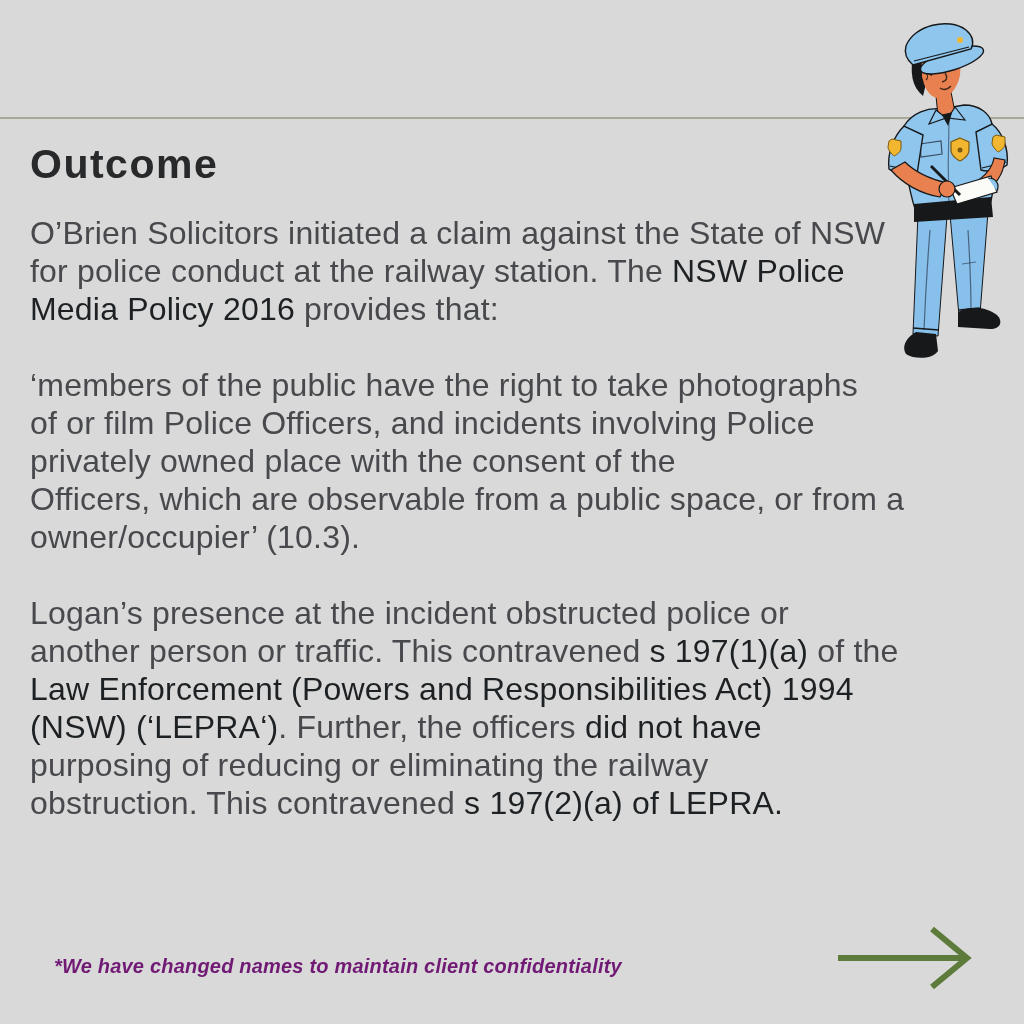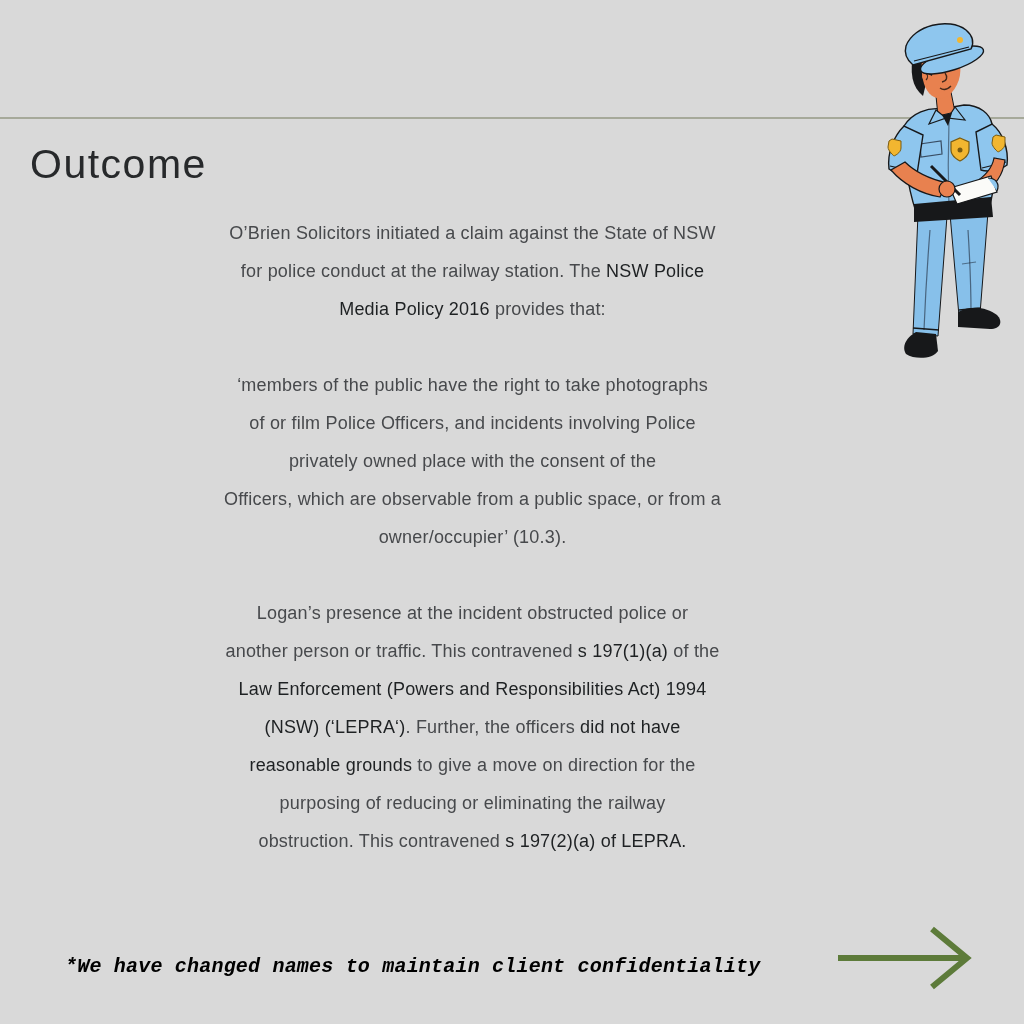--- a/index.html
+++ b/index.html
@@ -7,34 +7,34 @@
     position:relative; width:1024px; height:1024px;
     background:#d9d9d9; overflow:hidden;
     font-family:"Liberation Sans", sans-serif;
   }
   .divider {
     position:absolute; top:117px; left:0; width:1024px; height:2px;
     background:#a6a99a;
   }
   .content { position:absolute; left:30px; top:140px; width:885px; }
   .title {
-    font-size:41px; line-height:48px; font-weight:400;
+    font-size:41px; line-height:48px; font-weight:700;
     letter-spacing:1.5px; color:#27292b; margin:0 0 26px 0;
   }
   .para { margin:0 0 38px 0; }
   .para:last-child { margin-bottom:0; }
   .line {
-    font-size:18px; line-height:38px; color:#47494c;
-    letter-spacing:0.2px; white-space:nowrap;text-align:center;
+    font-size:32px; line-height:38px; color:#47494c;
+    letter-spacing:0.2px; white-space:nowrap;
   }
   .line .b { font-weight:400; color:#1e2123; }
   .footnote {
-    position:absolute; left:65px; top:955px;
+    position:absolute; left:54px; top:955px;
     font-size:20px; font-style:italic; font-weight:700;
-    color:#000000; letter-spacing:0.2px;font-family:Liberation Mono, monospace;
+    color:#701a75; letter-spacing:0.2px;
   }
   .arrow-wrap { position:absolute; left:834px; top:920px; width:150px; height:70px; }
   .officer-wrap { position:absolute; left:870px; top:18px; width:140px; height:340px; }
   svg { display:block; }
 </style>
 </head>
 <body>
 
 <div class="page" style="background: rgb(217, 217, 217); --c-blue: #8ec6ee; --c-pants: #87c0ea; --c-skin: #e8814f; --c-gold: #f2b630; --c-ink: #17181a; --c-paper: #fbfbf8;">
 
@@ -53,21 +53,20 @@
           <div class="line"><span>of or film Police Officers, and incidents involving Police</span></div>
           <div class="line"><span>privately owned place with the consent of the</span></div>
           <div class="line"><span>Officers, which are observable from a public space, or from a</span></div>
           <div class="line"><span>owner/occupier’ (10.3).</span></div>
         </div>
         <div class="para">
           <div class="line"><span>Logan’s presence at the incident obstructed police or</span></div>
           <div class="line"><span>another person or traffic. This contravened </span><span class="b">s 197(1)(a)</span><span> of the</span></div>
           <div class="line"><span class="b">Law Enforcement (Powers and Responsibilities Act) 1994</span></div>
           <div class="line"><span class="b">(NSW) (‘LEPRA‘)</span><span>. Further, the officers </span><span class="b">did not have</span></div>
-          <div class="line"><span class="b">reasonable grounds</span><span> to give a move on direction for the</span></div>
           <div class="line"><span>purposing of reducing or eliminating the railway</span></div>
           <div class="line"><span>obstruction. This contravened </span><span class="b">s 197(2)(a) of LEPRA.</span></div>
         </div>
       </div>
   </div>
 
   <div class="footnote">*We have changed names to maintain client confidentiality</div>
 
   <div class="arrow-wrap" style="color: rgb(93, 123, 58);">
     <svg width="150" height="70" viewBox="0 0 150 70">

